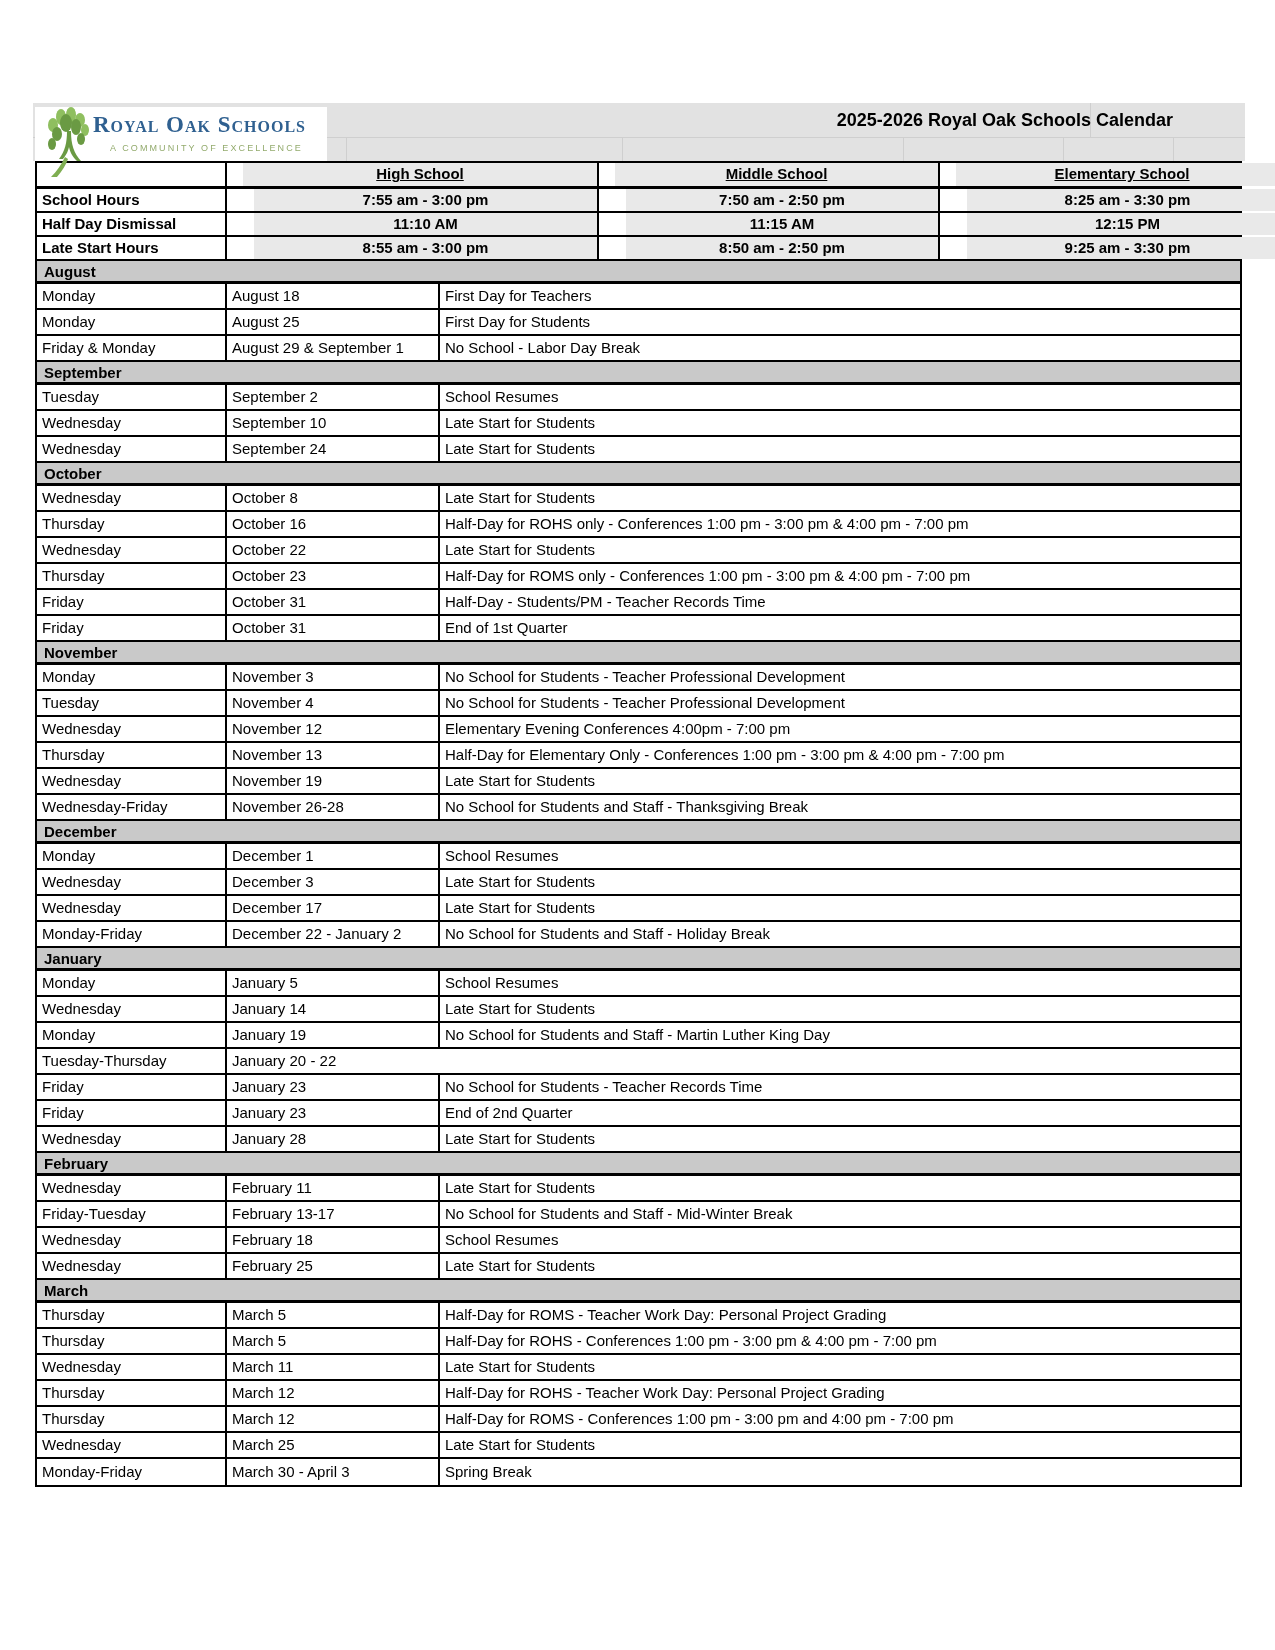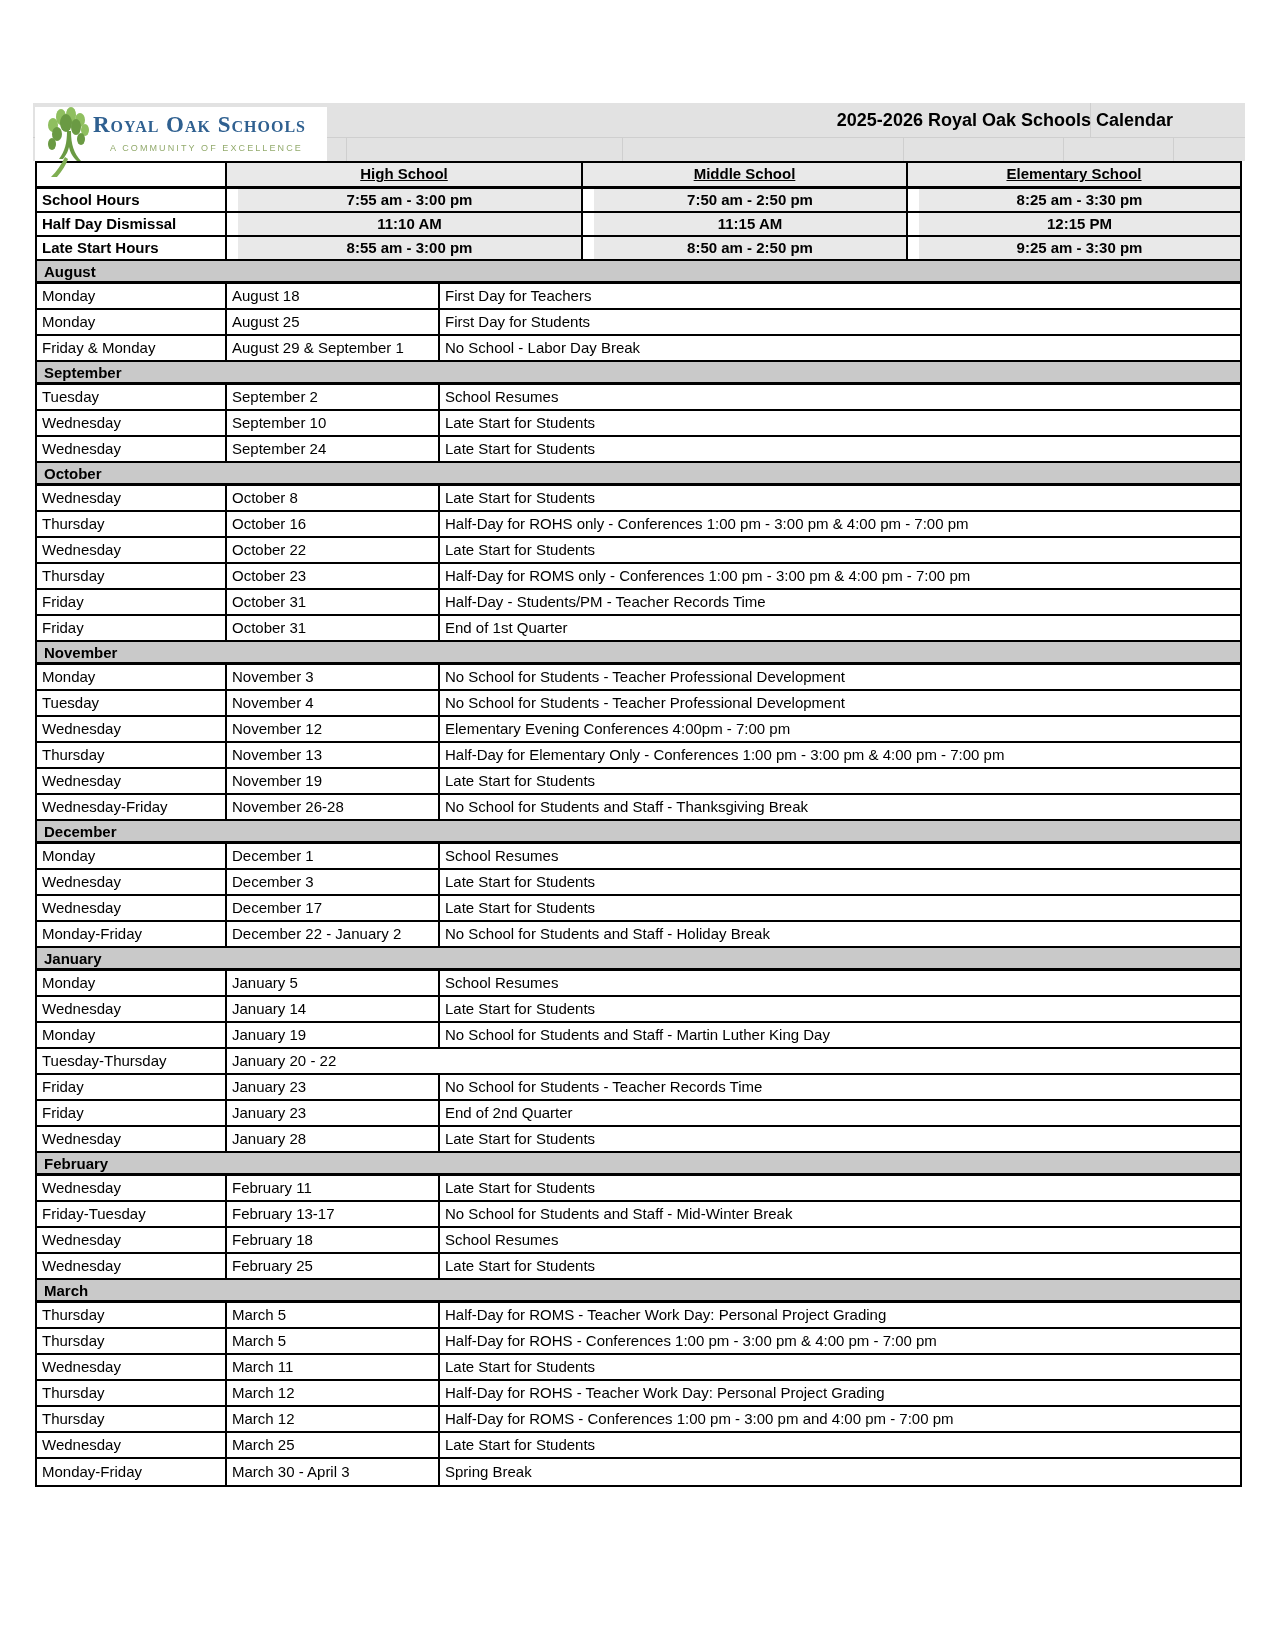--- a/index.html
+++ b/index.html
@@ -23,21 +23,21 @@
 
   
   .page-title{position:absolute;left:0;top:7px;width:1140px;text-align:right;
       font-size:18px;font-weight:bold;color:#000;}
 
   
   .cal-table{position:absolute;left:35px;top:161px;width:1203px;background:#fff;
       border:2px solid #000;box-sizing:content-box;}
   .cal-table *{box-sizing:border-box;}
 
-  .hours-header,.hours-row{display:grid;grid-template-columns:190px 356px 325px 332px;}
+  .hours-header,.hours-row{display:grid;grid-template-columns:190px 356px 325px 332px;gap:16px;}
   .hours-header{height:26px;border-bottom:3px solid #000;}
   .hours-row{height:24px;border-bottom:2px solid #000;}
 
   .cell{display:flex;align-items:center;padding:0 5px;font-size:15px;line-height:1.1;
         border-right:2px solid #000;overflow:hidden;white-space:nowrap;}
   .cell:last-child{border-right:none;}
 
   .school-head-cell{justify-content:center;background:#e9e9e9;font-weight:bold;}
   .school-head-cell span{text-decoration:underline;}
   .corner-cell{background:#ffffff;}

